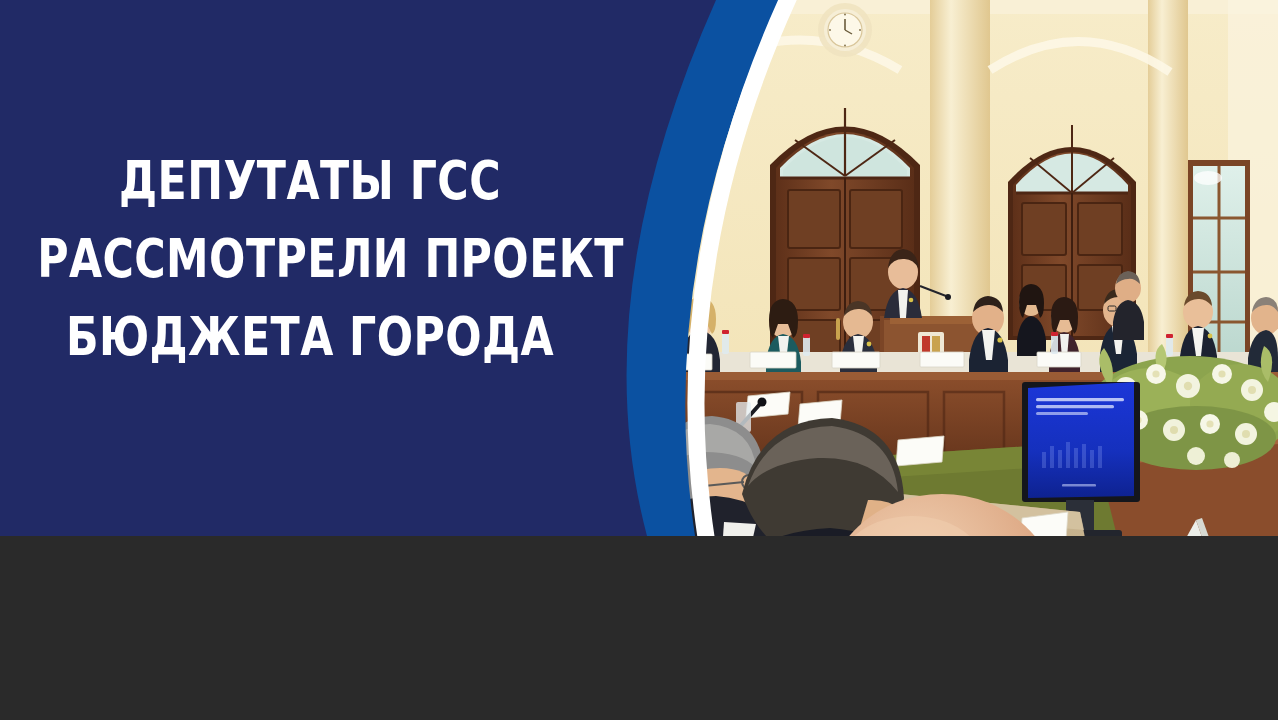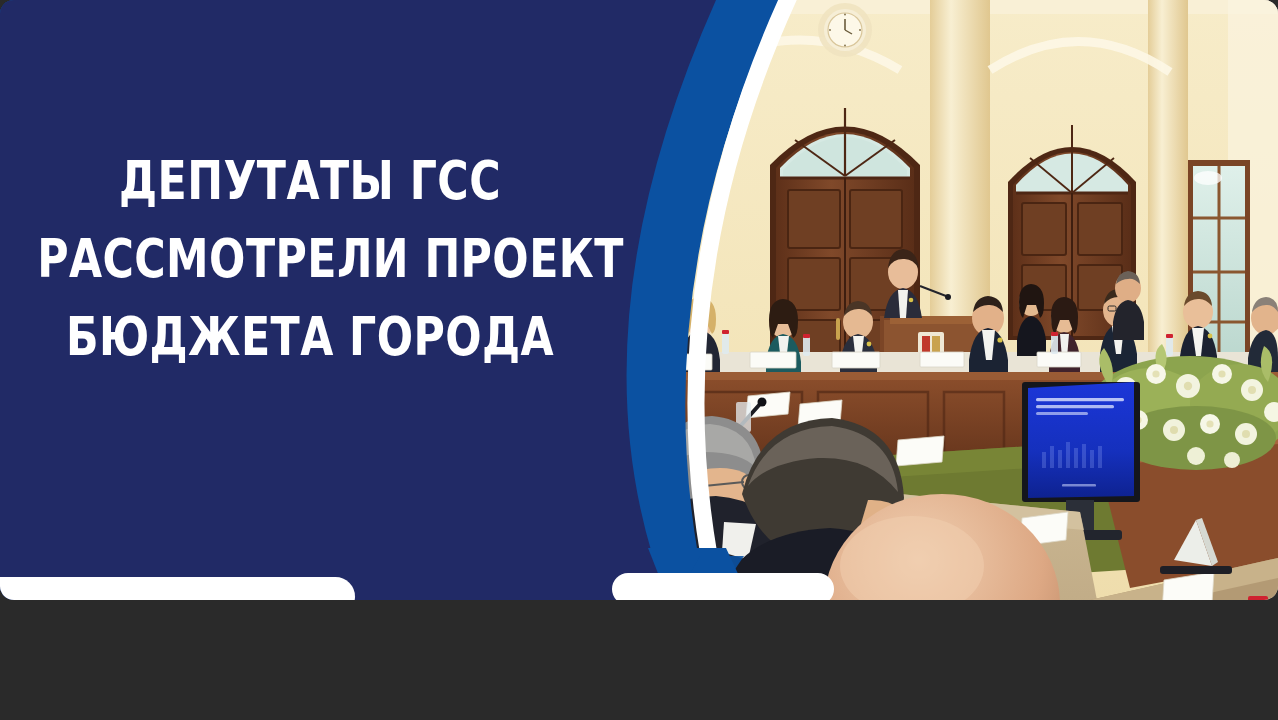--- a/index.html
+++ b/index.html
@@ -1,24 +1,23 @@
 <!DOCTYPE html>
 <html><head>
 <meta charset="utf-8">
 <title>Sochi24TV News Card</title>
 <style>
   * { margin:0; padding:0; box-sizing:border-box; }
   html,body { background:#2a2a2a; }
   .stage{
     position:relative;
-    width:1278px; height:600px;
+    width:1278px; height:536px;
     overflow:hidden;
     font-family:"Liberation Sans", sans-serif;
     background:#212a66;
-    border-radius:14px;
   }
 
   
   .photo{
     position:absolute; inset:0;
     overflow:hidden;
   }
   .photo svg{ display:block; width:1278px; height:720px; }
 
   

